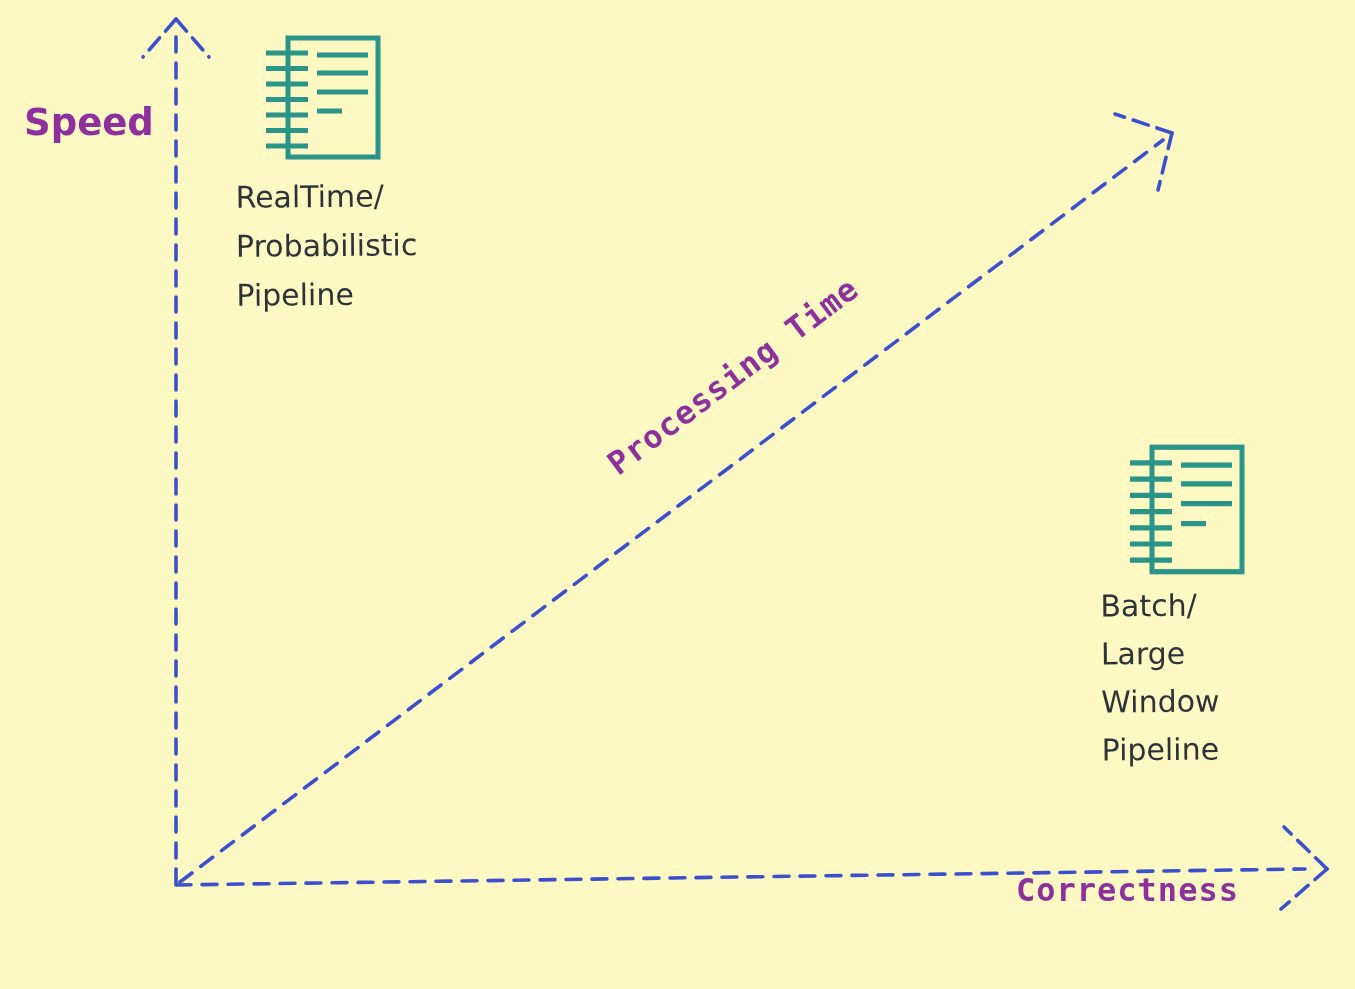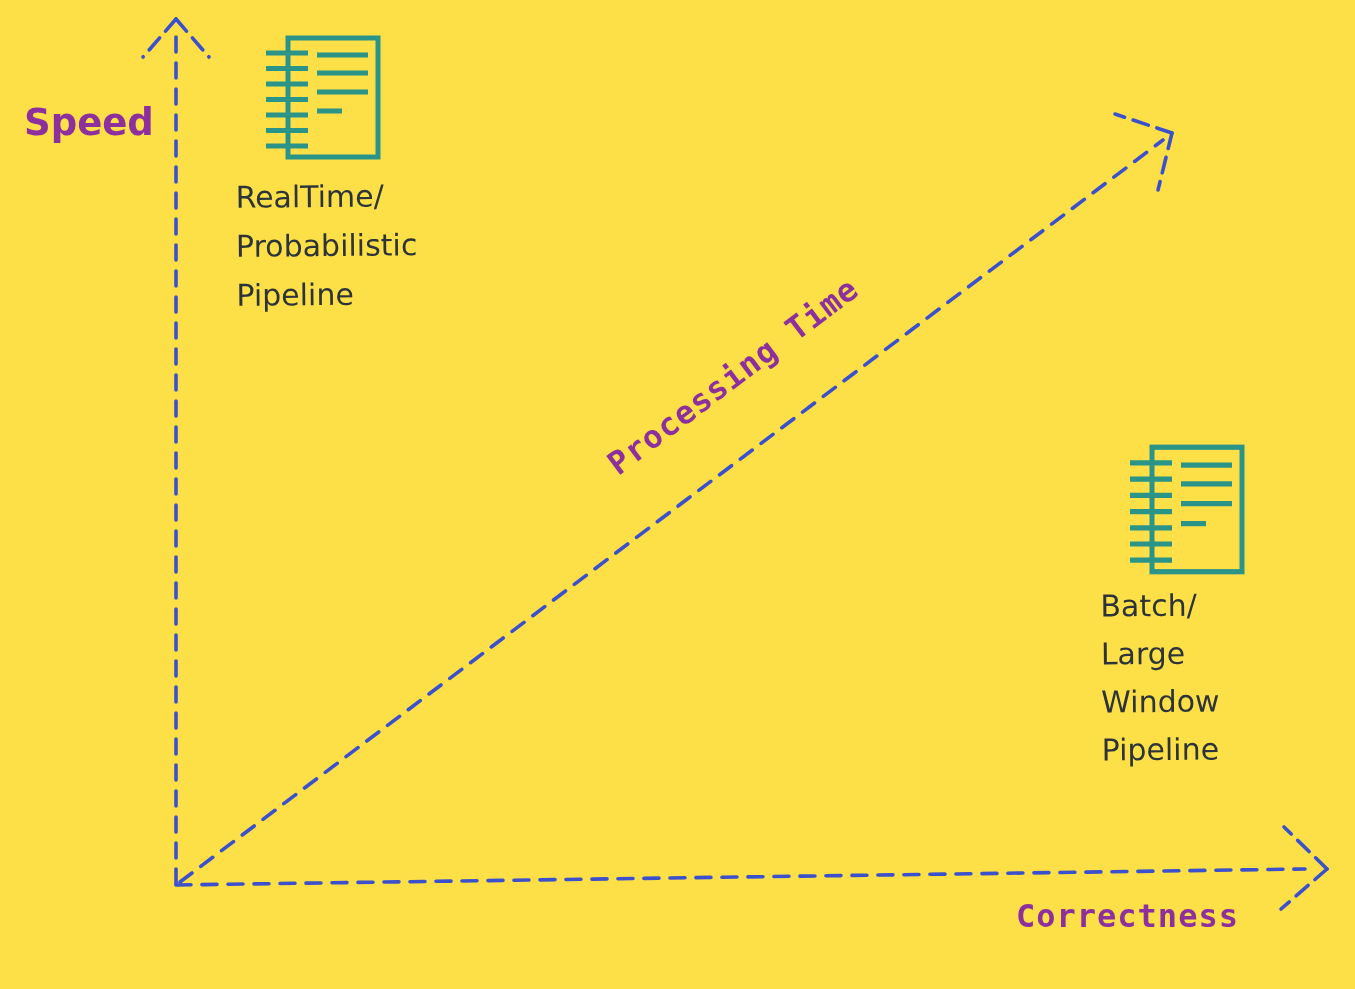--- a/index.html
+++ b/index.html
@@ -7,21 +7,21 @@
     --label-purple: #8e2f9e;
     --icon-teal: #2a9489;
     --ink: #2d3439;
   }
   * { margin: 0; padding: 0; box-sizing: border-box; }
   html, body { background: #ffffff; }
   .canvas {
     position: relative;
     width: 1355px;
     height: 989px;
-    background: #fde047;
+    background: #fef9c3;
     overflow: hidden;
     font-family: "DejaVu Sans", sans-serif;
   }
   svg.axes-layer {
     position: absolute;
     left: 0; top: 0;
     width: 1355px;
     height: 989px;
   }
   .axis-line {
@@ -90,21 +90,21 @@
     <line class="arrowhead-line" x1="1327" y1="869" x2="1284" y2="827"></line>
     <line class="arrowhead-line" x1="1327" y1="869" x2="1281" y2="909"></line>
 
     <line class="axis-line" x1="180" y1="882" x2="1163" y2="140"></line>
     <line class="arrowhead-line" x1="1172" y1="133" x2="1115" y2="114"></line>
     <line class="arrowhead-line" x1="1172" y1="133" x2="1158" y2="190"></line>
   </svg>
 
   <div class="axis-label sans" style="left:24px; top:101px;">Speed</div>
 
-  <div class="axis-label mono" style="left:1016px; top:897px;">Correctness</div>
+  <div class="axis-label mono" style="left:1016px; top:871px;">Correctness</div>
 
   <div class="axis-label mono diag-label" style="left:733px; top:376px;">Processing Time</div>
 
   <div class="notebook-wrap" style="left:262px; top:33px;">
     <svg class="notebook" width="122" height="130" viewBox="0 0 122 130">
       <rect x="26" y="5" width="90" height="119"></rect>
       <line x1="4" y1="20" x2="46" y2="20"></line>
       <line x1="4" y1="35.5" x2="46" y2="35.5"></line>
       <line x1="4" y1="51" x2="46" y2="51"></line>
       <line x1="4" y1="66.5" x2="46" y2="66.5"></line>

